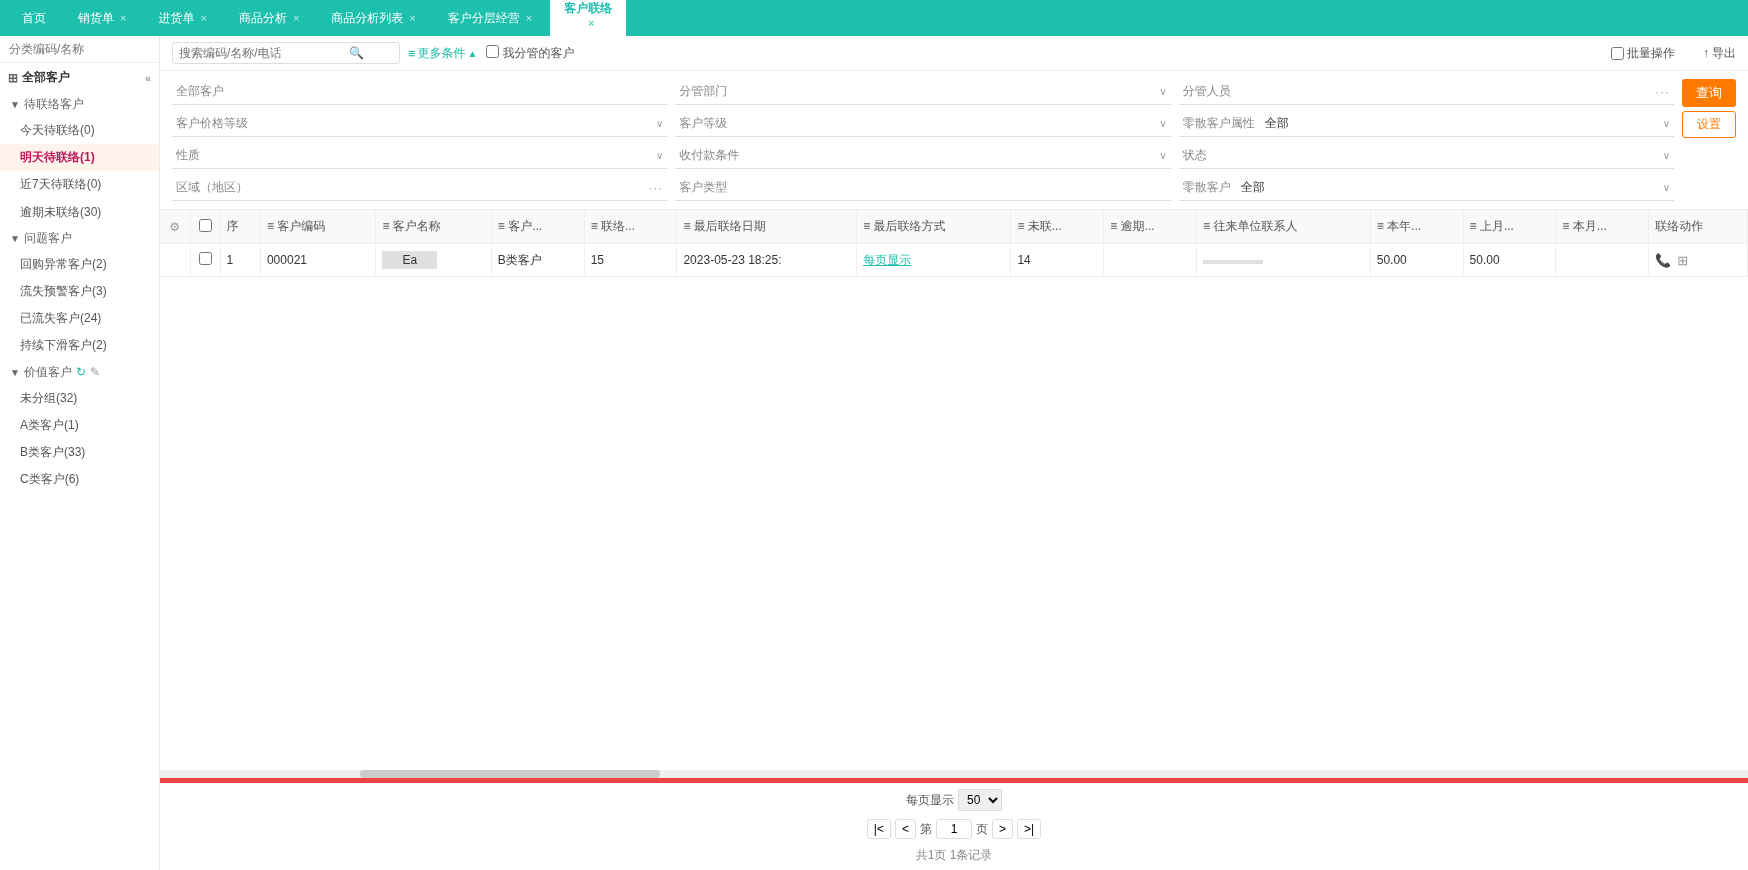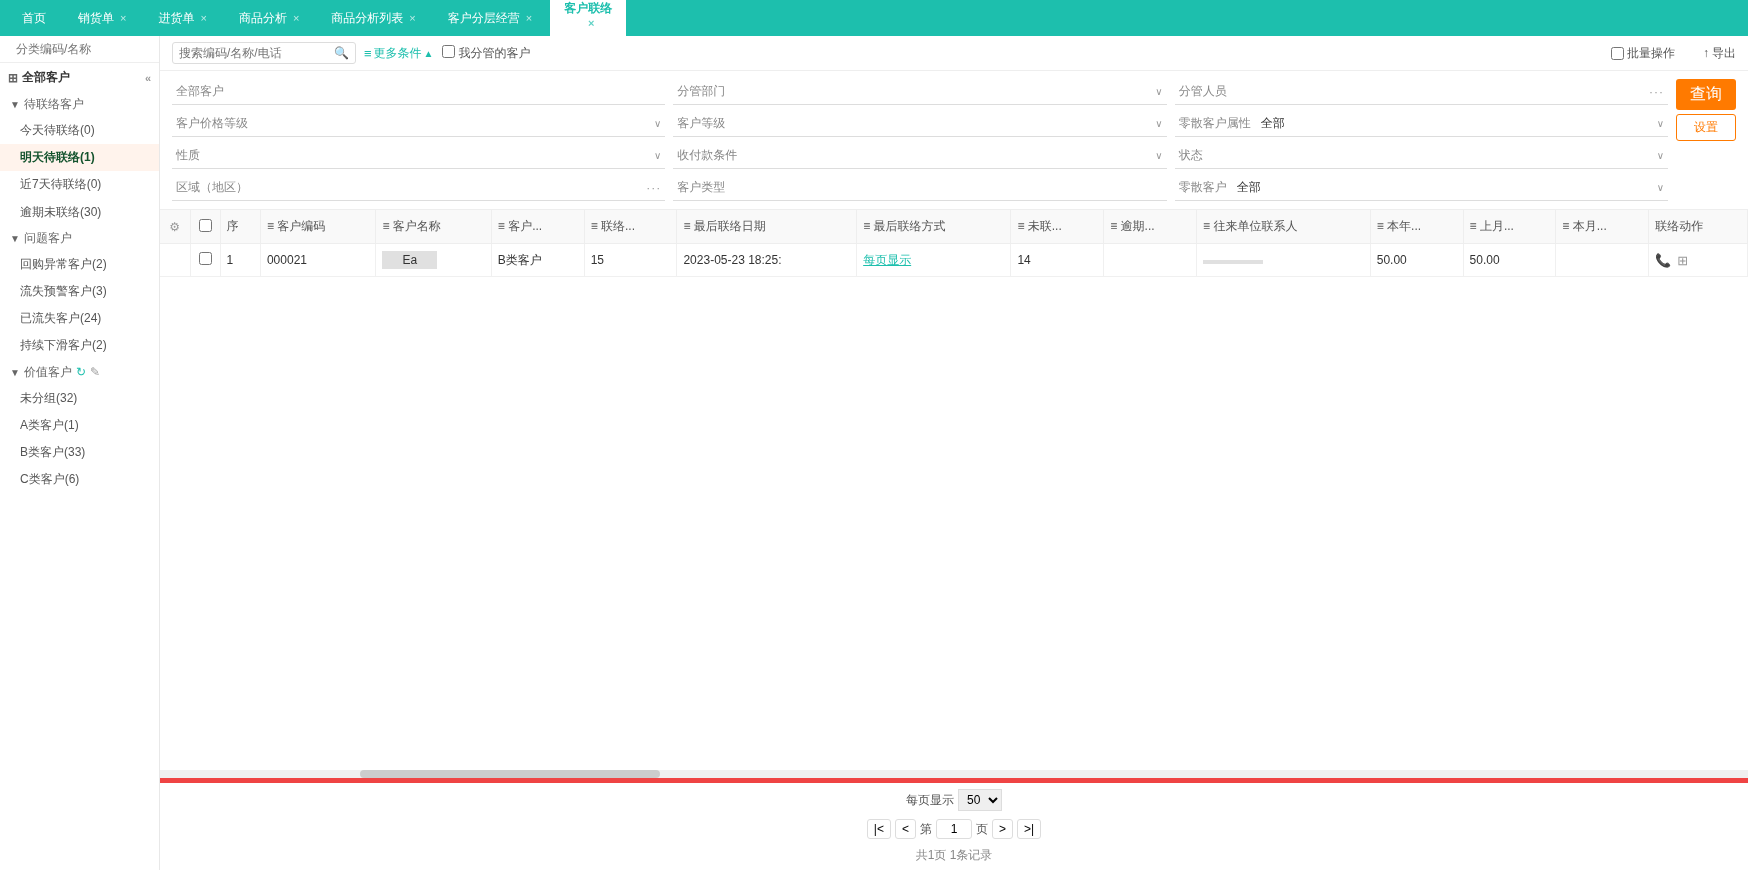--- a/index.html
+++ b/index.html
@@ -46,21 +46,21 @@
     .sidebar {
       width: 160px;
       background: #fff;
       border-right: 1px solid #e8e8e8;
       overflow-y: auto;
       flex-shrink: 0;
     }
     .sidebar-search {
       display: flex;
       align-items: center;
-      padding: 6px 16px;
+      padding: 6px 9px;
       border-bottom: 1px solid #eee;
     }
     .sidebar-search input {
       flex: 1;
       border: none;
       outline: none;
       font-size: 12px;
       color: #666;
     }
 
@@ -88,21 +88,21 @@
 
     .sidebar-item {
       padding: 4px 8px 4px 20px;
       color: #555;
       cursor: pointer;
       font-size: 12px;
       line-height: 1.6;
     }
     .sidebar-item.active {
       background: #fff3ec;
-      color: #14532d;
+      color: #be185d;
       font-weight: bold;
     }
 
     
     .content-area {
       flex: 1;
       display: flex;
       flex-direction: column;
       overflow: hidden;
     }
@@ -115,21 +115,21 @@
       align-items: center;
       gap: 8px;
       border-bottom: 1px solid #eee;
     }
     .filter-search-box {
       display: flex;
       align-items: center;
       border: 1px solid #ddd;
       border-radius: 3px;
       padding: 3px 6px;
-      width: 184px;
+      width: 228px;
     }
     .filter-search-box input {
       border: none;
       outline: none;
       font-size: 12px;
       color: #666;
       width: 170px;
     }
     .filter-more-btn {
       display: flex;
@@ -215,21 +215,21 @@
       gap: 4px;
       padding-left: 8px;
     }
     .btn-query {
       background: #FF7A00;
       color: #fff;
       border: none;
       padding: 5px 14px;
       border-radius: 3px;
       cursor: pointer;
-      font-size: 16px;
+      font-size: 13px;
     }
     .btn-settings {
       background: #fff;
       color: #FF7A00;
       border: 1px solid #FF7A00;
       padding: 4px 14px;
       border-radius: 3px;
       cursor: pointer;
       font-size: 12px;
     }

